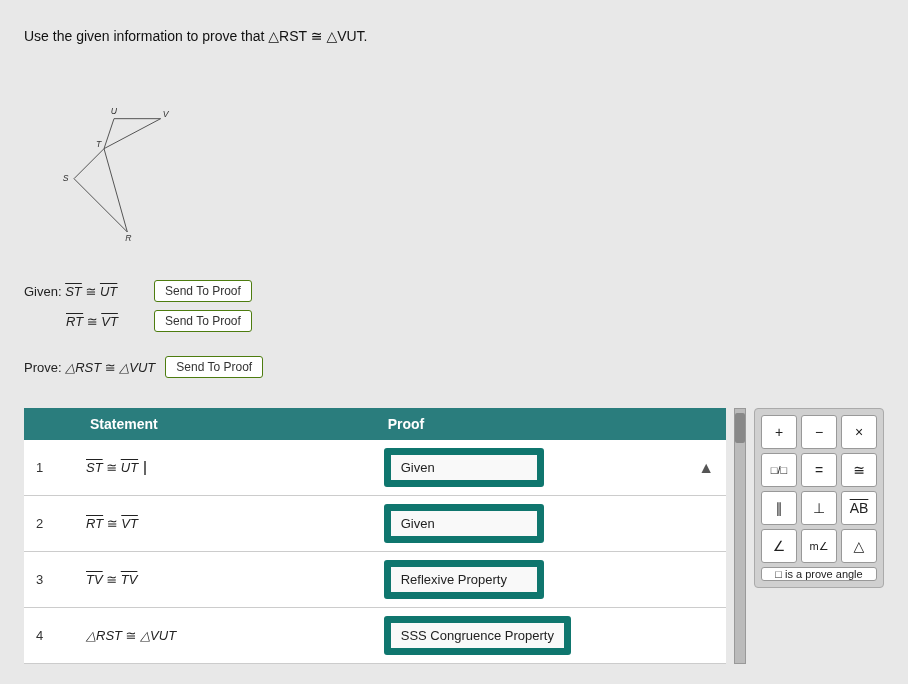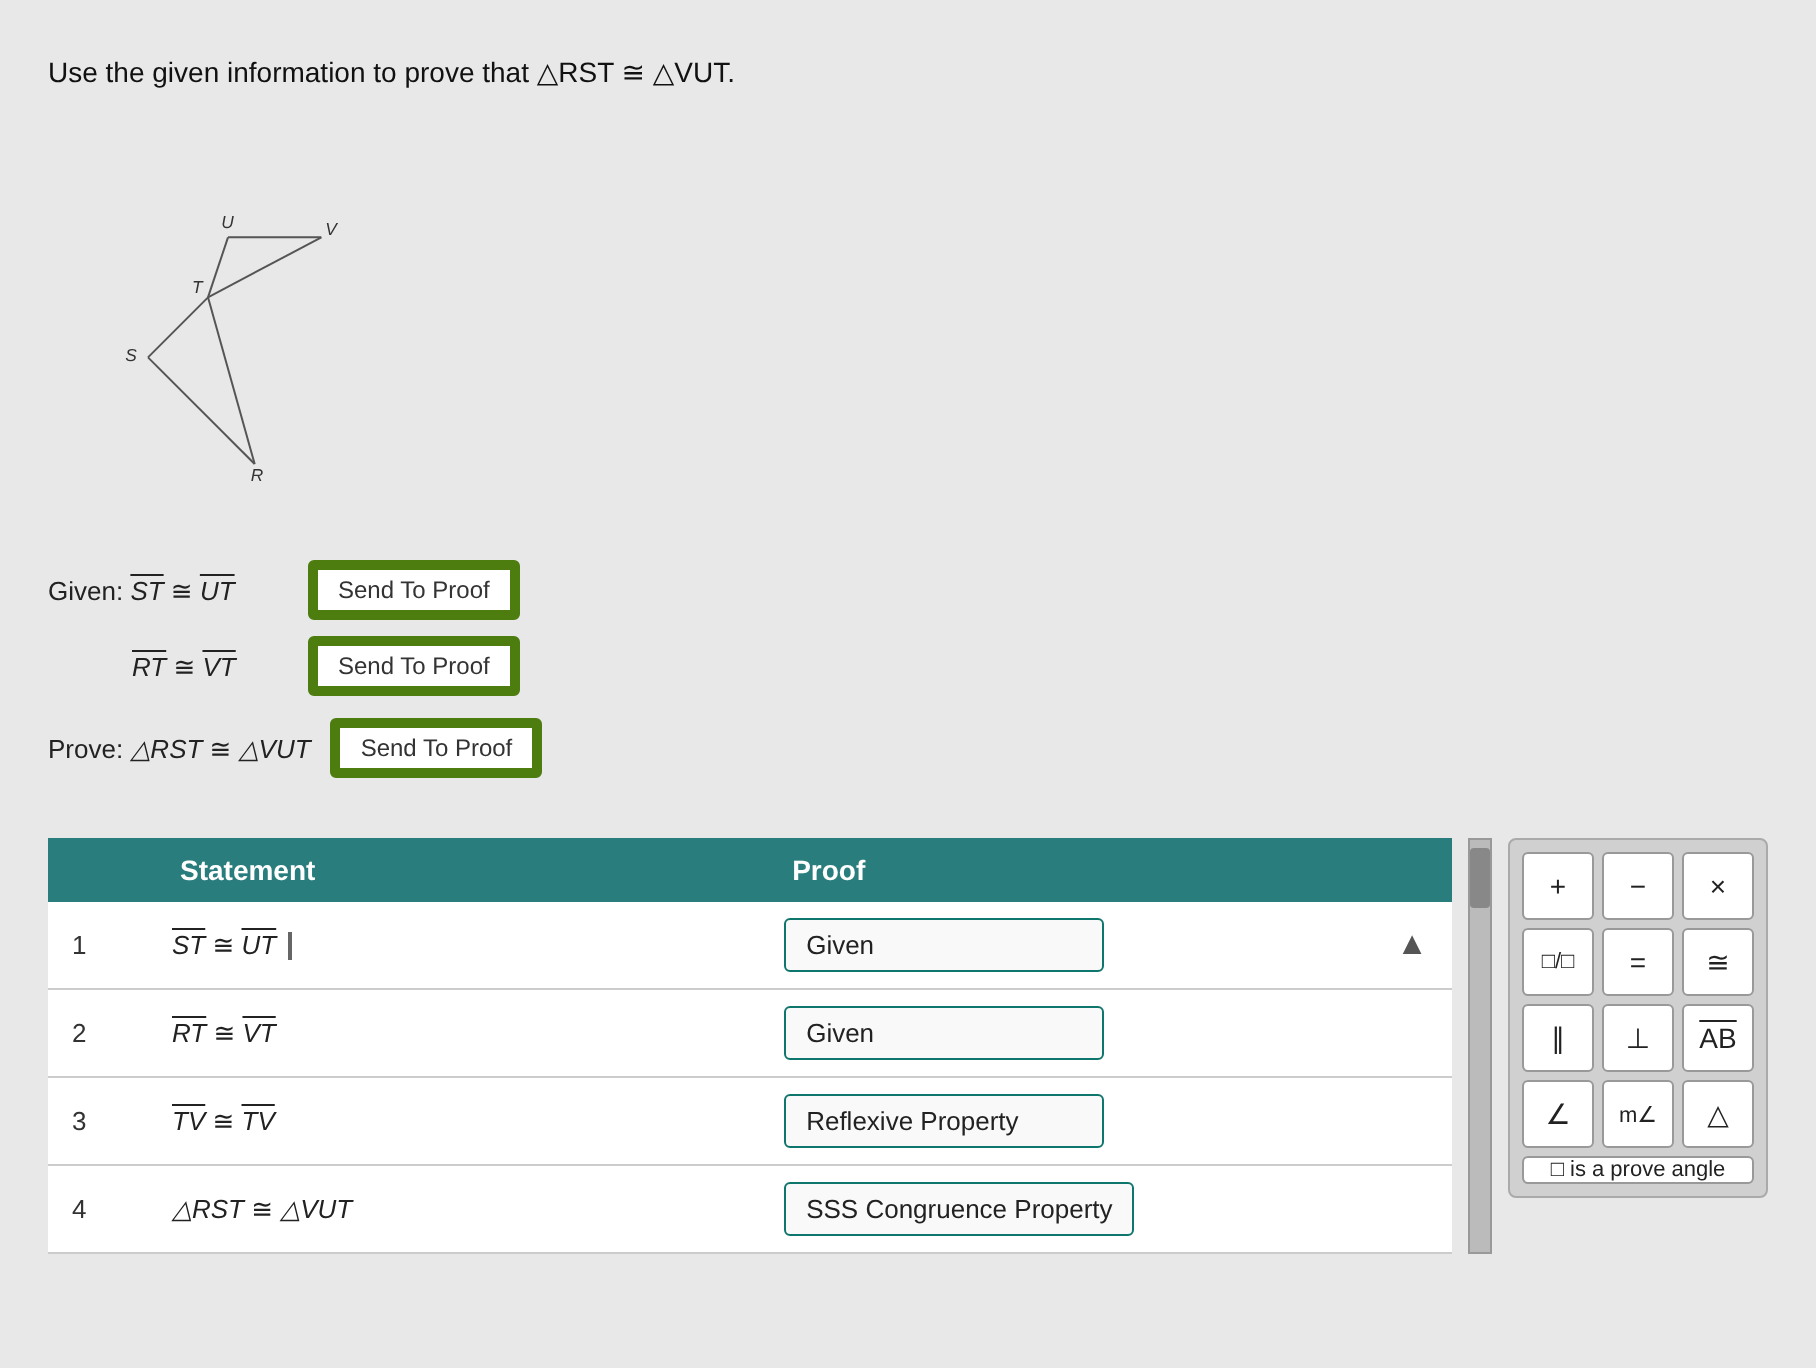--- a/index.html
+++ b/index.html
@@ -22,35 +22,35 @@
     }
     .diagram-area {
       display: flex;
       margin-bottom: 18px;
     }
     .triangle-svg {
       width: 160px;
       height: 200px;
     }
     .given-section {
-      margin-bottom: 11px;
+      margin-bottom: 24px;
     }
     .given-row {
       display: flex;
       align-items: center;
       margin-bottom: 8px;
       gap: 10px;
     }
     .given-label {
       font-size: 13px;
       min-width: 120px;
     }
     .send-btn {
       background: white;
-      border: 5px solid #4d7c0f;
+      border: 1px solid #4d7c0f;
       border-radius: 3px;
       padding: 3px 10px;
       font-size: 12px;
       cursor: pointer;
       color: #333;
     }
     .prove-row {
       display: flex;
       align-items: center;
       gap: 10px;
@@ -95,21 +95,21 @@
       font-size: 13px;
     }
     .proof-table tbody td.statement-cell {
       font-size: 13px;
       min-width: 200px;
     }
     .proof-table tbody td.reason-cell {
       min-width: 200px;
     }
     .reason-box {
-      border: 1px solid #0f766e;
+      border: 7px solid #0f766e;
       border-radius: 3px;
       padding: 5px 10px;
       background: #f9f9f9;
       font-size: 13px;
       display: inline-block;
       min-width: 160px;
     }
 
     
     .symbol-pad {

